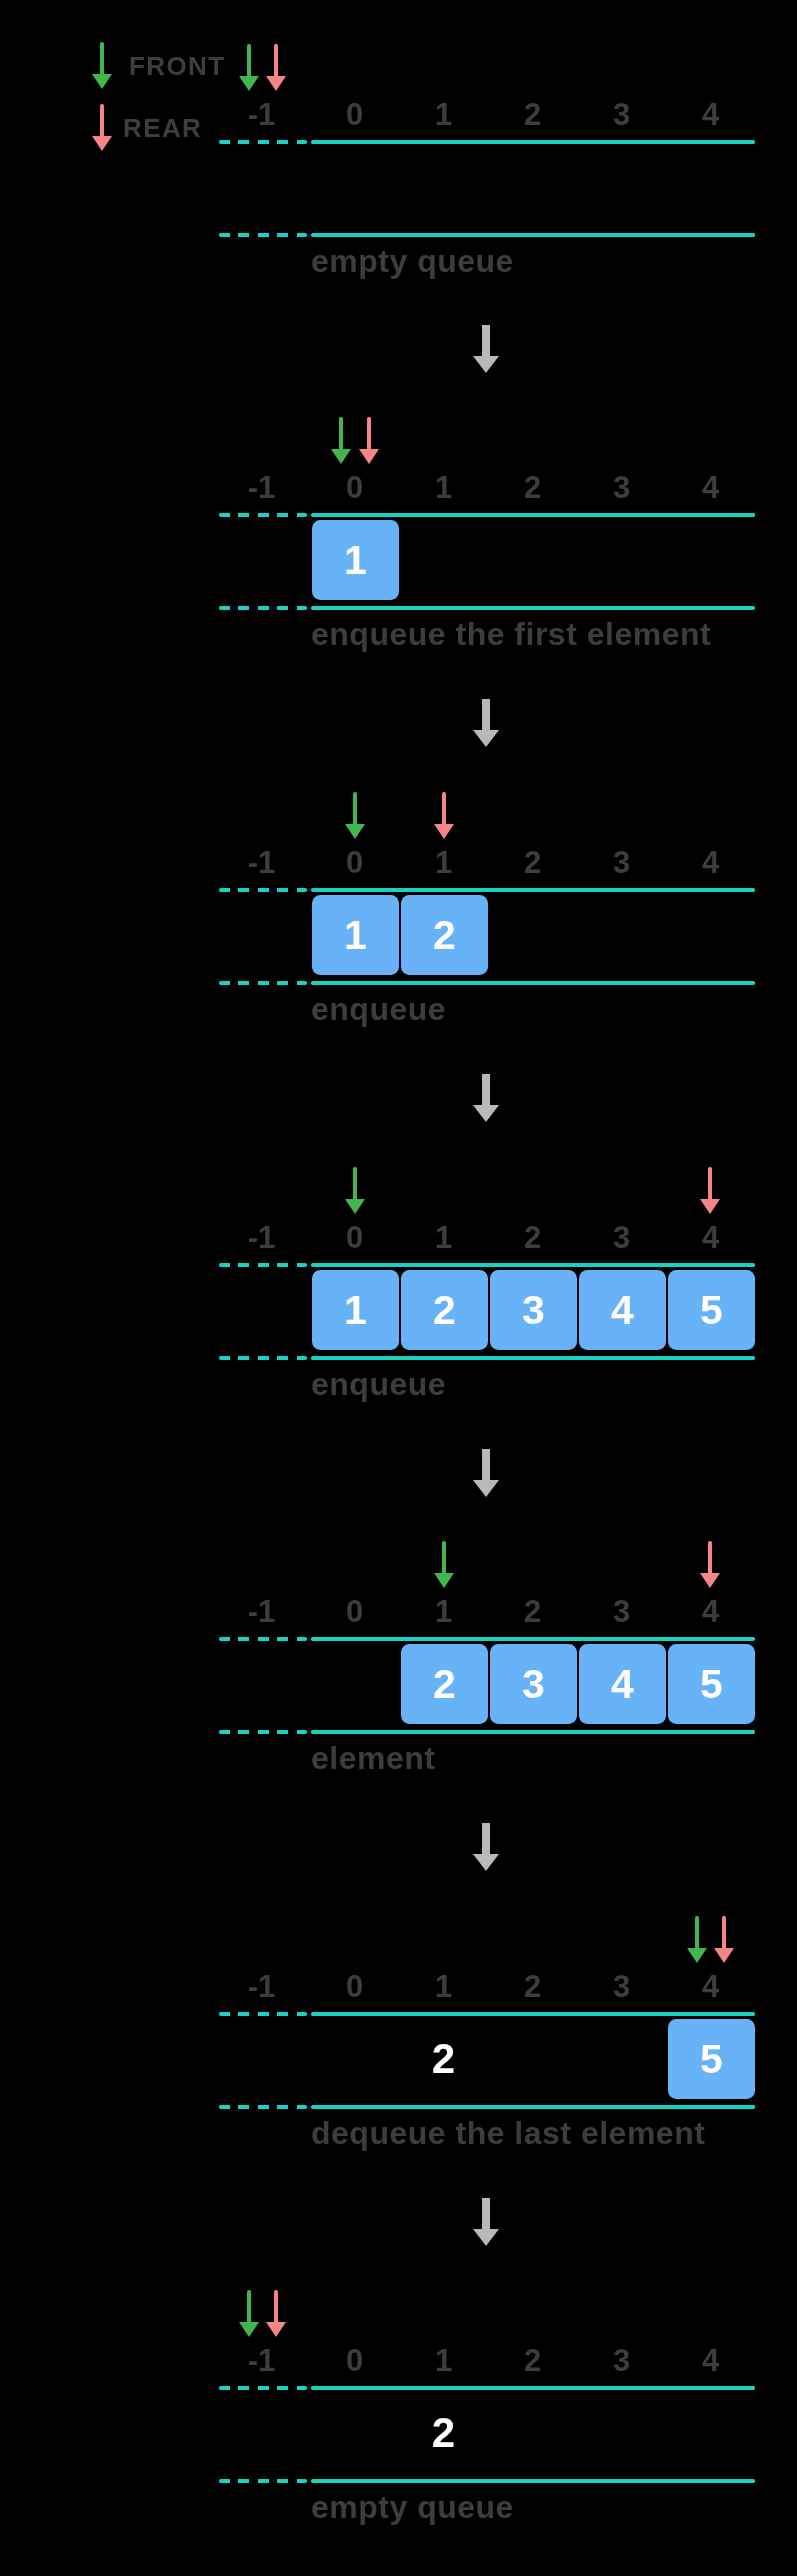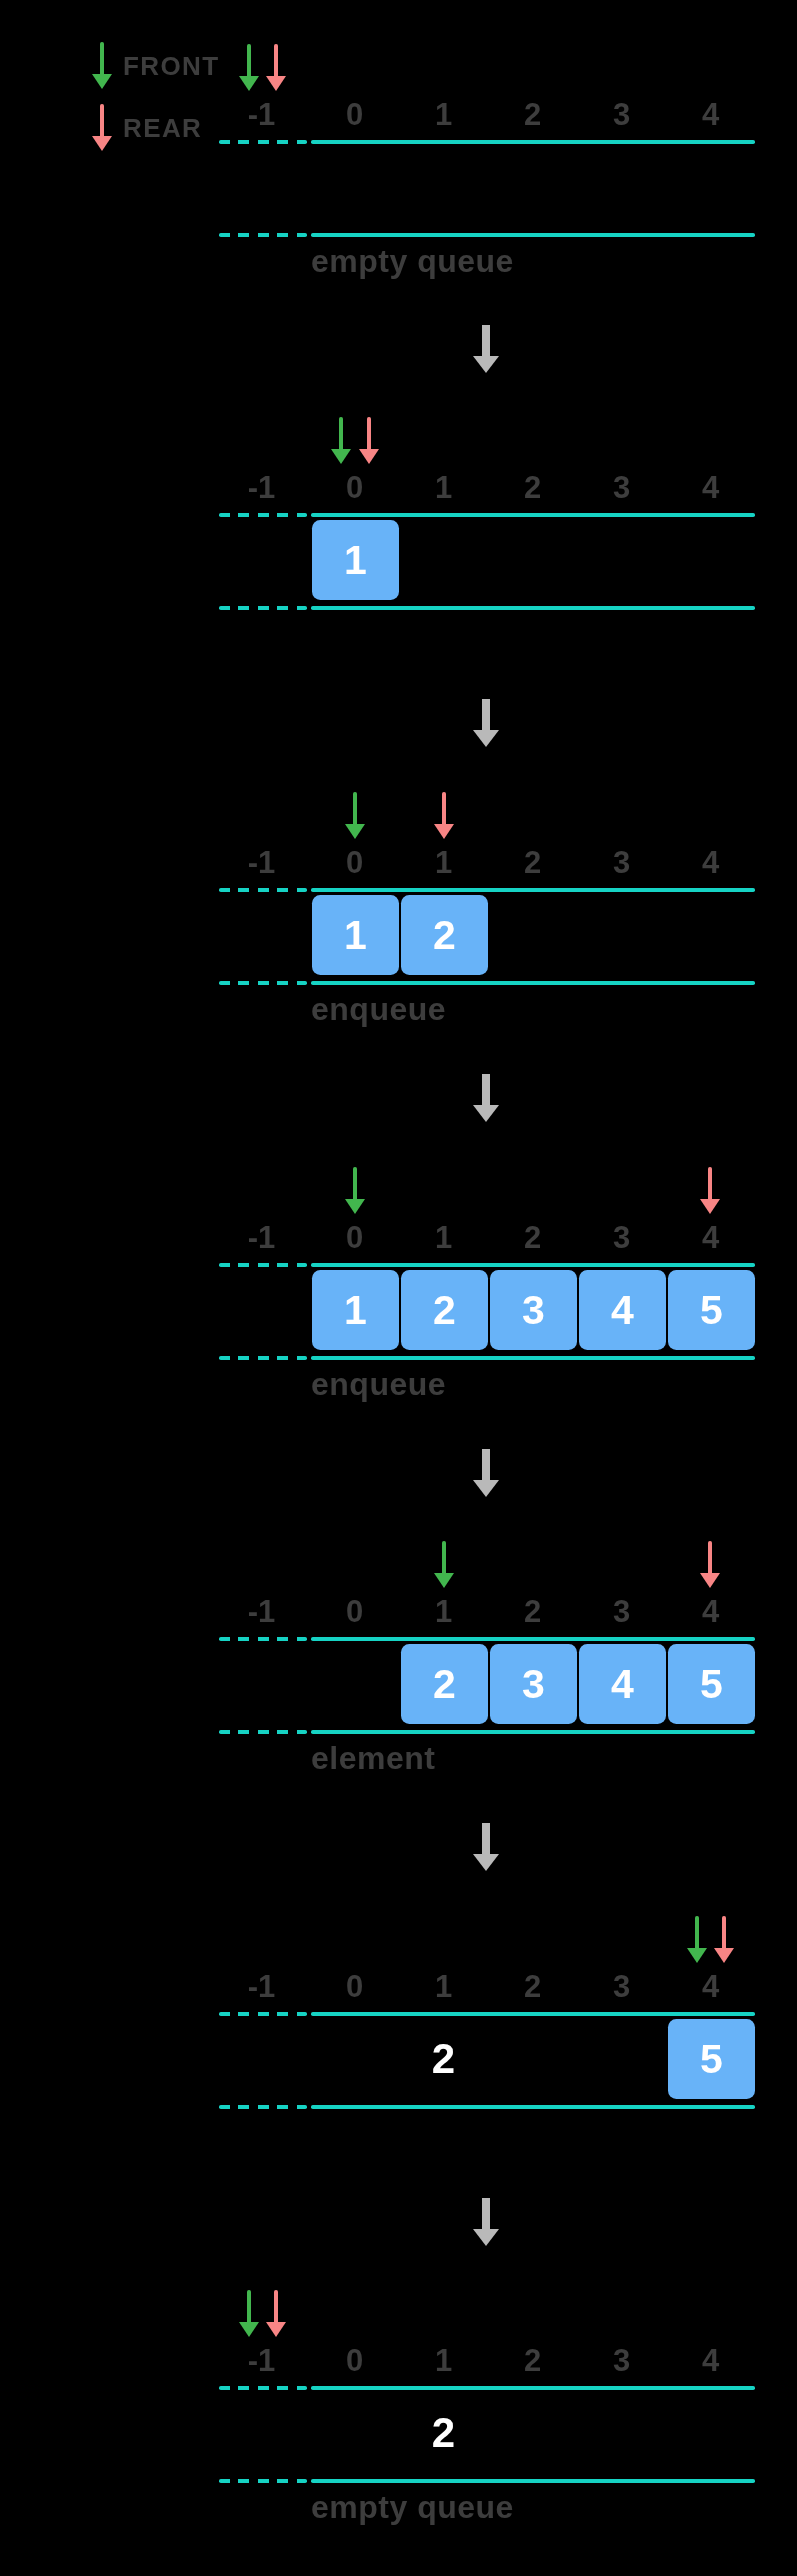--- a/index.html
+++ b/index.html
@@ -52,21 +52,21 @@
 </head>
 <body>
 
 <div class="stage">
 
   <div class="legend">
     <div class="ptr front" style="left:46px; top:0;">
       <div class="stem"></div>
       <div class="head"></div>
     </div>
-    <div class="legend-label" style="left:77px; top:11px;">FRONT</div>
+    <div class="legend-label" style="left:83px; top:11px;">FRONT</div>
     <div class="ptr rear" style="left:46px; top:62px;">
       <div class="stem"></div>
       <div class="head"></div>
     </div>
     <div class="legend-label" style="left:77px; top:73px;">REAR</div>
   </div>
 
   <div id="sections">
       <div class="section" style="top: 39px;">
         <div class="ptr front" style="left: 239px; top: 4.6px;">
@@ -102,20 +102,21 @@
         <div class="idx" style="left: 355px;">0</div>
         <div class="idx" style="left: 444px;">1</div>
         <div class="idx" style="left: 533px;">2</div>
         <div class="idx" style="left: 622px;">3</div>
         <div class="idx" style="left: 711px;">4</div>
         <div class="qline dashed top-line"></div>
         <div class="qline solid top-line"></div>
         <div class="qline dashed bottom-line"></div>
         <div class="qline solid bottom-line"></div>
         <div class="qbox" style="left: 312px;">1</div>
+        <div class="caption">enqueue the first element</div>
       </div>
       <div class="section" style="top: 787px;">
         <div class="ptr front" style="left: 345px; top: 4.6px;">
           <div class="stem"></div>
           <div class="head"></div>
         </div>
         <div class="ptr rear" style="left: 434px; top: 4.6px;">
           <div class="stem"></div>
           <div class="head"></div>
         </div>
@@ -198,20 +199,21 @@
         <div class="idx" style="left: 444px;">1</div>
         <div class="idx" style="left: 533px;">2</div>
         <div class="idx" style="left: 622px;">3</div>
         <div class="idx" style="left: 711px;">4</div>
         <div class="qline dashed top-line"></div>
         <div class="qline solid top-line"></div>
         <div class="qline dashed bottom-line"></div>
         <div class="qline solid bottom-line"></div>
         <div class="qbox" style="left: 668px;">5</div>
         <div class="ghost" style="left: 444px;">2</div>
+        <div class="caption">dequeue the last element</div>
       </div>
       <div class="section" style="top: 2285px;">
         <div class="ptr front" style="left: 239px; top: 4.6px;">
           <div class="stem"></div>
           <div class="head"></div>
         </div>
         <div class="ptr rear" style="left: 266px; top: 4.6px;">
           <div class="stem"></div>
           <div class="head"></div>
         </div>

